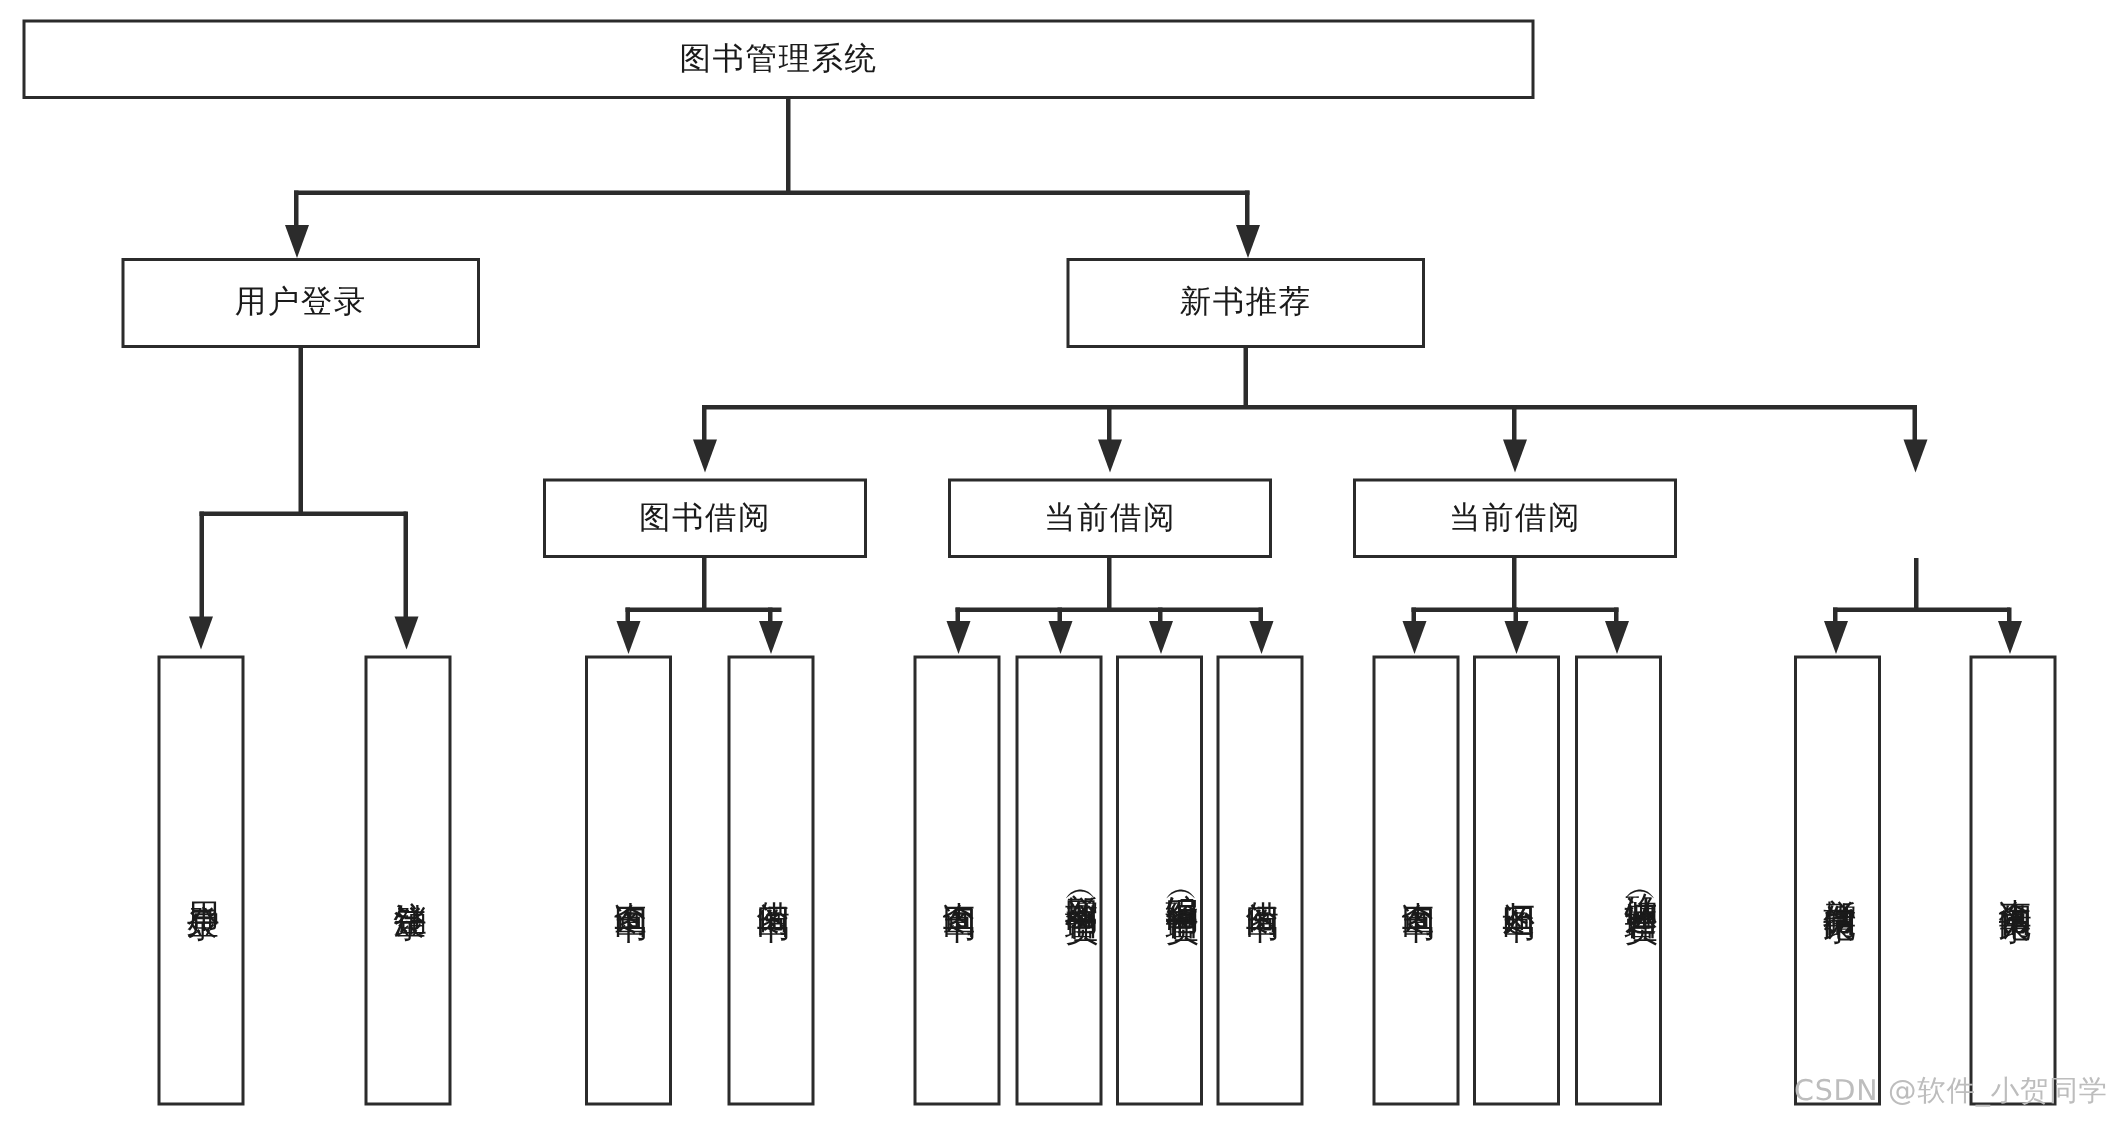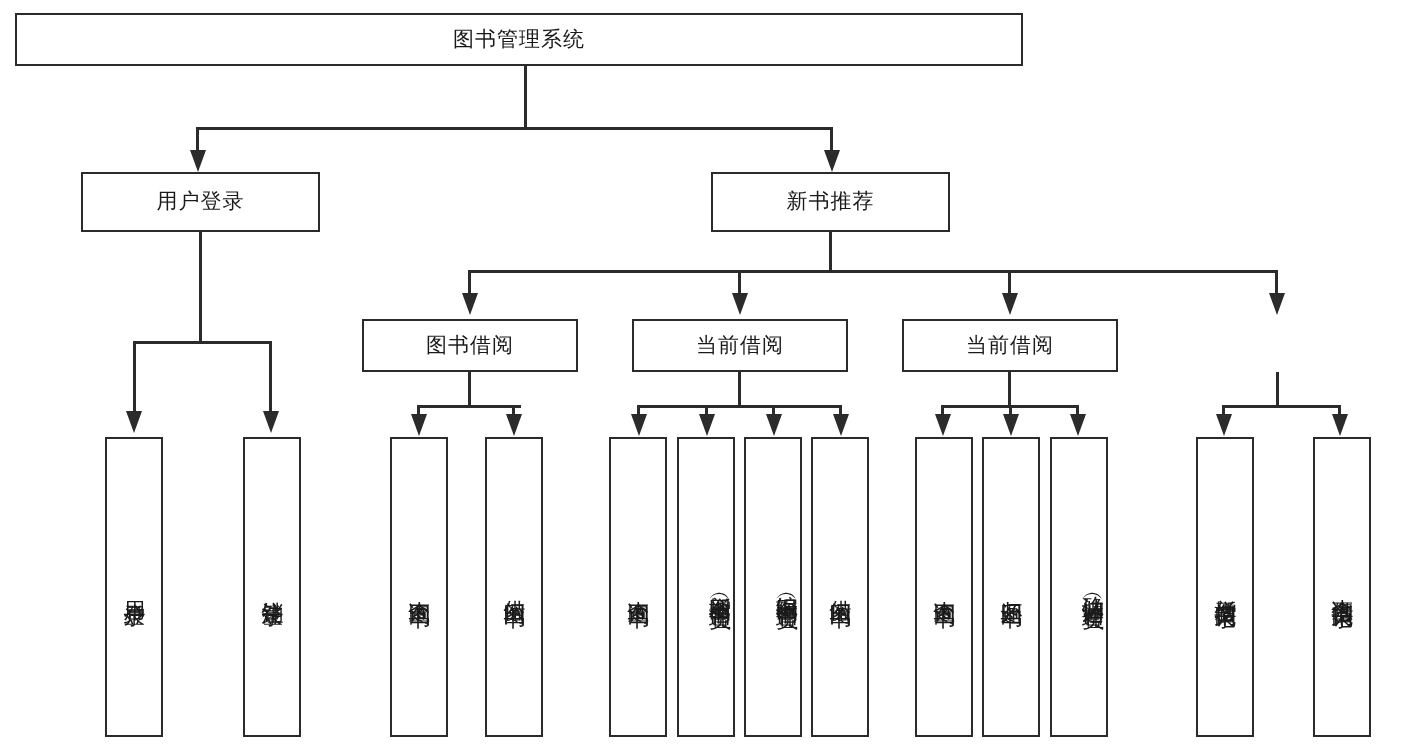--- a/index.html
+++ b/index.html
@@ -196,14 +196,15 @@
     <span class="label">确认归还（管理员）</span>
   </div>
 
   <div class="node vert" style="left:1196px; top:437px; width:58px; height:300px;">
     <span class="label">新增借阅记录</span>
   </div>
   <div class="node vert" style="left:1313px; top:437px; width:58px; height:300px;">
     <span class="label">查询借阅记录</span>
   </div>
 
+  <div class="watermark" style="left:1196px; top:714px;">CSDN @软件_小贺同学</div>
 
 </div>
 
 </body></html>

